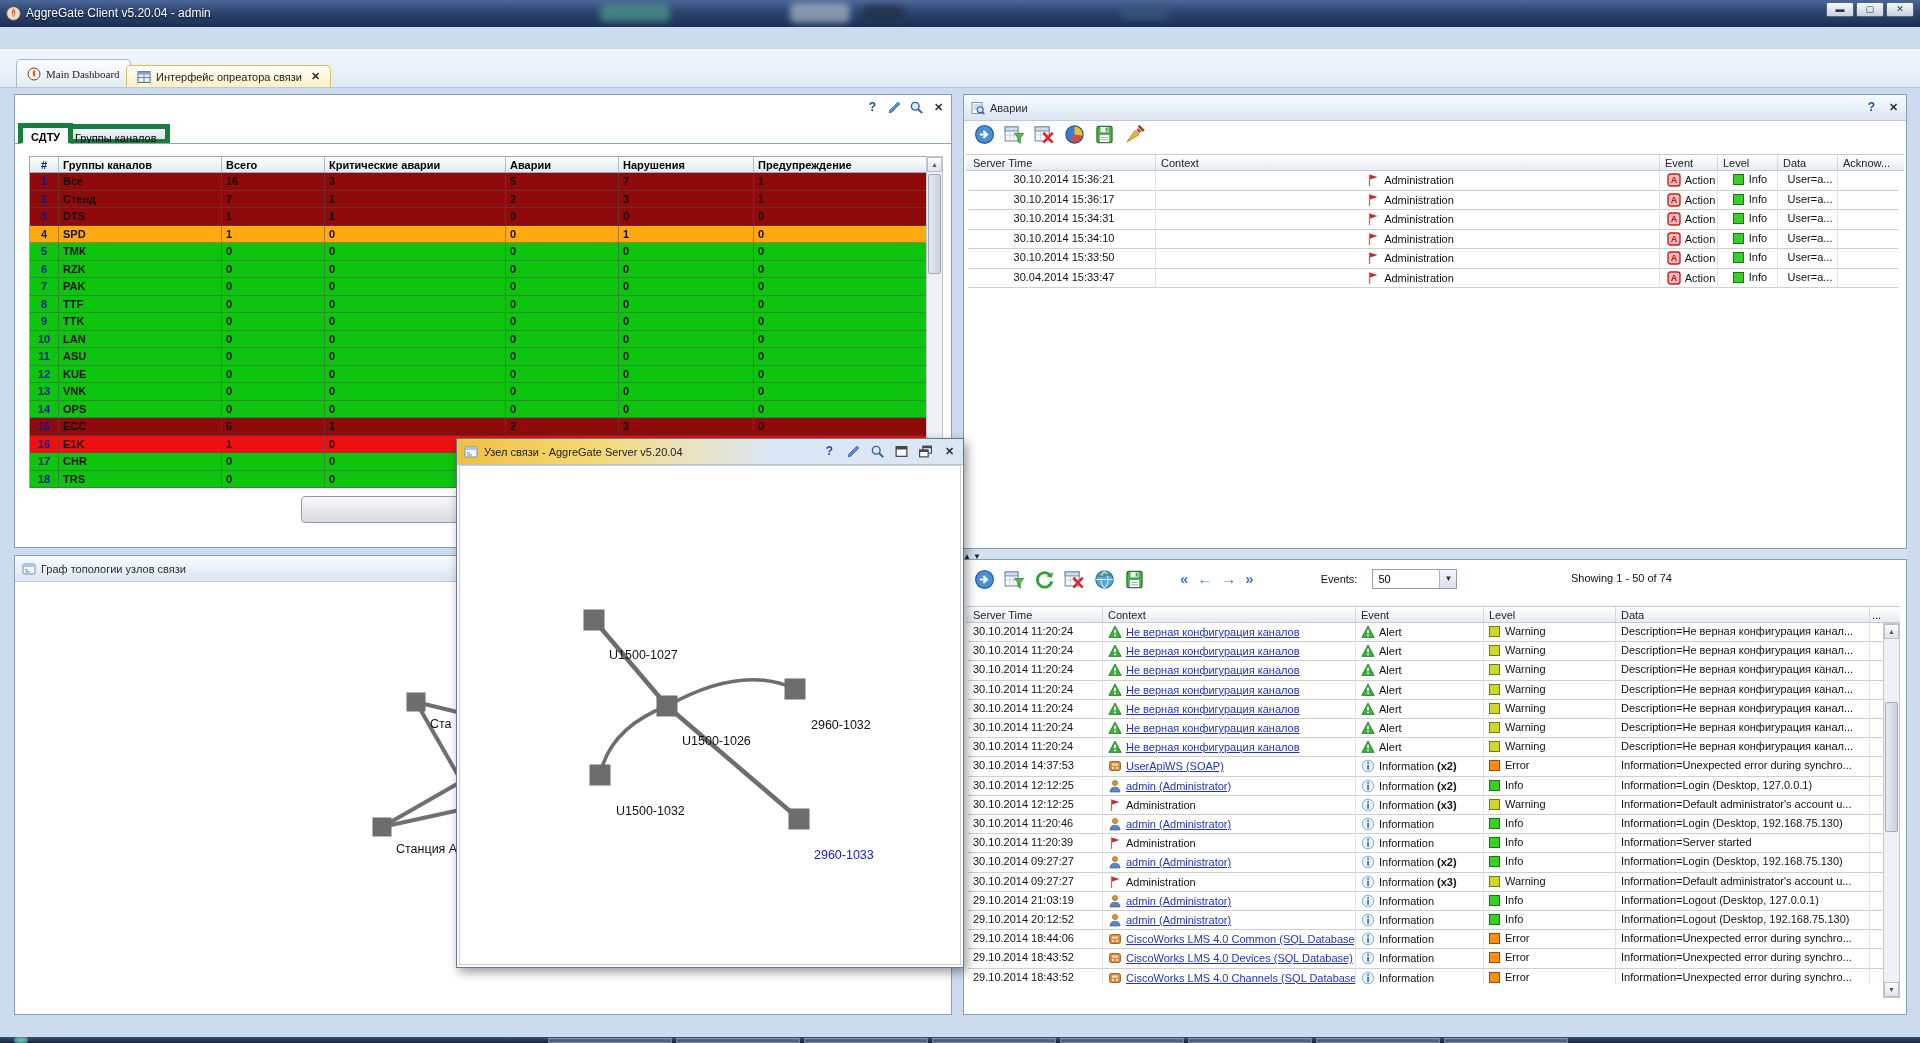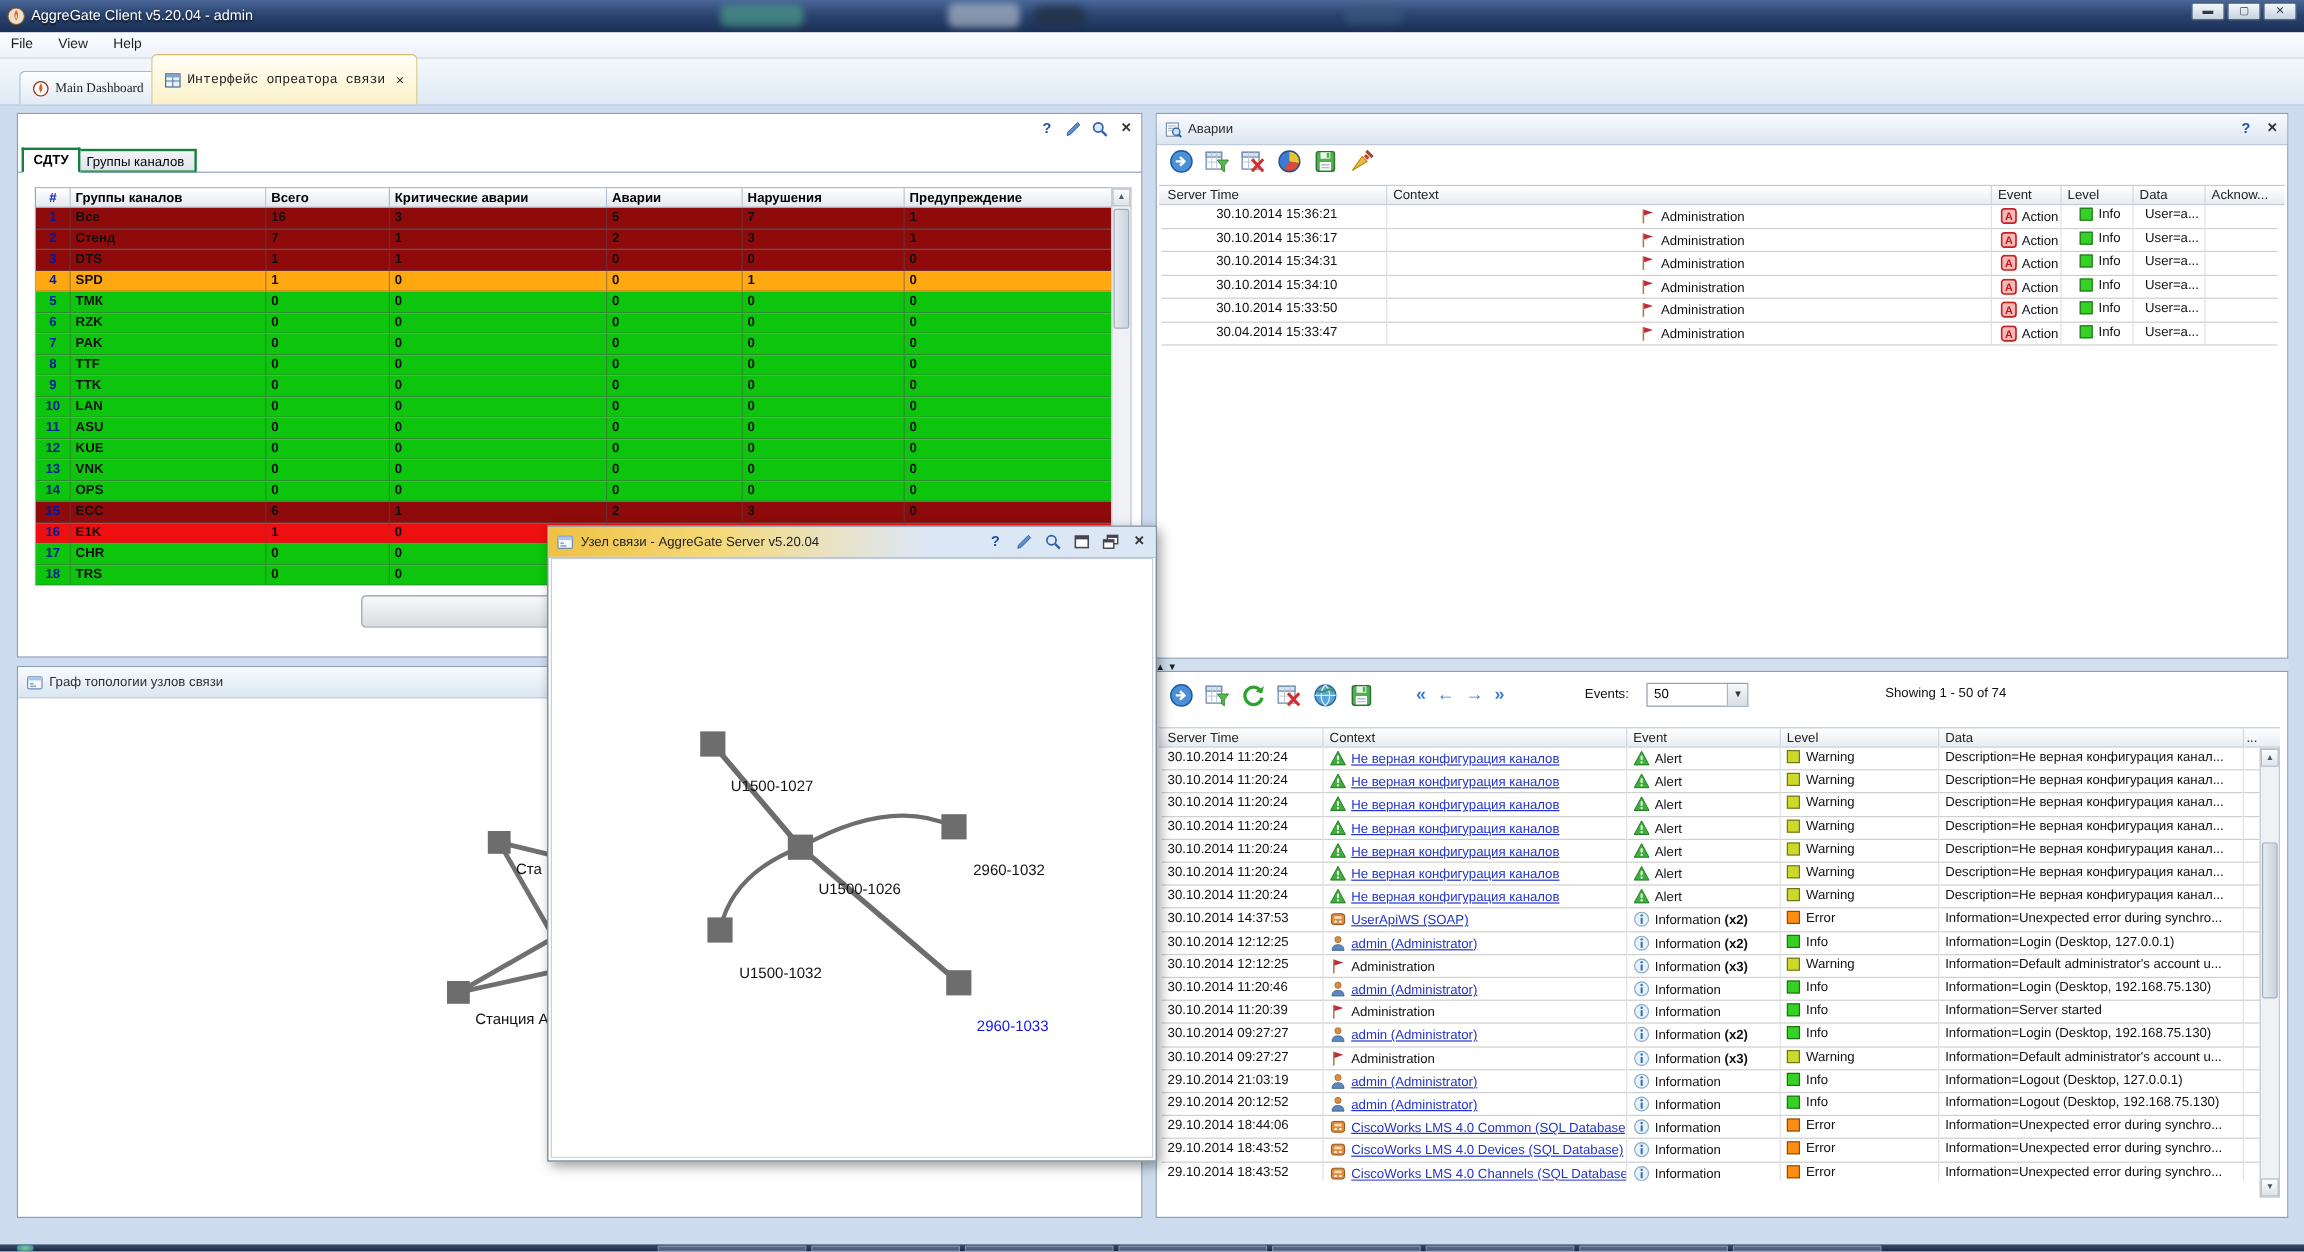--- a/index.html
+++ b/index.html
@@ -19,35 +19,35 @@
 
   
   .menubar{position:absolute;left:0;top:27px;width:1920px;height:22px;background:linear-gradient(#fbfdff,#edf2f9);border-bottom:1px solid #d4dde8;}
   .menu-item{display:inline-block;padding:4px 9px 0 9px;font-size:11.5px;color:#1c1c1c;cursor:pointer;}
 
   
   .tabbar{position:absolute;left:0;top:49px;width:1920px;height:39px;background:linear-gradient(#f3f7fc,#e0eaf5);border-bottom:1px solid #b9c9dc;}
   .tab{position:absolute;bottom:0;display:flex;align-items:center;gap:5px;padding:0 10px;
     border:1px solid #a6b8cd;border-bottom:none;border-radius:5px 5px 0 0;font-size:11px;color:#222;cursor:pointer;}
   .tab-main{left:16px;height:28px;background:linear-gradient(#fdfeff,#e2ebf5);font-family:Liberation Serif, serif;}
-  .tab-active{left:126px;height:42px;background:linear-gradient(#fffef6,#fcf2c8);border-color:#d5bd69;font-family:Liberation Mono, monospace;}
+  .tab-active{left:126px;height:22px;background:linear-gradient(#fffef6,#fcf2c8);border-color:#d5bd69;}
   .tab-close{font-size:11px;font-weight:bold;color:#333;margin-left:4px;cursor:pointer;}
 
   
   .panel{position:absolute;background:#fff;border:1px solid #8a9fb7;}
   .panel-header{position:absolute;left:0;top:0;right:0;height:26px;display:flex;align-items:center;gap:5px;padding:0 7px;
     background:linear-gradient(#f8fbfe,#dbe6f2);border-bottom:1px solid #bccadb;font-size:11px;color:#2d2d2d;}
   .panel-actions{position:absolute;right:5px;top:5px;display:flex;gap:7px;align-items:center;}
   .pa{width:15px;height:15px;text-align:center;cursor:pointer;line-height:15px;}
   .help-glyph{color:#1f4fa0;font-weight:bold;font-size:12px;}
   .close-glyph{color:#333;font-weight:bold;font-size:11px;}
 
   
   #channels-panel{left:14px;top:94px;width:938px;height:454px;}
-  .subtab{position:absolute;top:28px;height:21px;padding:3px 8px 0 8px;border:2px solid #15803d;font-size:11px;cursor:pointer;}
+  .subtab{position:absolute;top:28px;height:21px;padding:3px 8px 0 8px;border:5px solid #15803d;font-size:11px;cursor:pointer;}
   .subtab-active{left:3px;background:#fff;border-bottom:1px solid #fff;z-index:2;font-weight:bold;}
   .subtab-other{left:47px;background:linear-gradient(#f2f5f9,#dde4ec);top:29px;height:20px;}
   .subtab-line{position:absolute;left:0;right:0;top:48px;border-top:1px solid #8fa3ba;}
 
   .ch-thead{position:absolute;left:14px;top:61px;width:897px;height:17px;border:1px solid #9aa8b8;border-right:none;}
   .hc{position:absolute;top:0;height:100%;background:linear-gradient(#ffffff,#e3e9f0);border-right:1px solid #b0bac6;
     font-weight:bold;color:#000;padding:2px 0 0 4px;font-size:11px;white-space:nowrap;overflow:hidden;}
   .ch-tbody{position:absolute;left:14px;top:78px;width:897px;height:315px;border-left:1px solid #9aa8b8;overflow:hidden;}
   .ch-row{position:absolute;left:0;width:897px;height:17.5px;}
   .cc{position:absolute;top:0;height:100%;border-right:1px solid rgba(80,80,80,.5);border-bottom:1px solid rgba(80,80,80,.5);
@@ -148,25 +148,20 @@
         <path d="M7 5 Q8.4 7 7 9.4 Q5.6 7 7 5" fill="#ffd27a"></path>
       </svg>
     <span class="win-title">AggreGate Client v5.20.04 - admin</span>
     <div class="win-btns">
       <div class="wbtn">▬</div>
       <div class="wbtn">▢</div>
       <div class="wbtn">✕</div>
     </div>
   </div>
 
-  <div class="menubar">
-    <span class="menu-item">File</span>
-    <span class="menu-item">View</span>
-    <span class="menu-item">Help</span>
-  </div>
 
   <div class="tabbar">
     <div class="tab tab-main">
       <svg class="ci" viewBox="0 0 14 14" style="margin:0;">
           <circle cx="7" cy="7" r="6" fill="#fff" stroke="#8a3210"></circle>
           <path d="M7 2.4 Q9.8 6 7 10.6 Q4.2 6 7 2.4" fill="#e55c1f"></path>
         </svg>
       <span>Main Dashboard</span>
     </div>
     <div class="tab tab-active">

